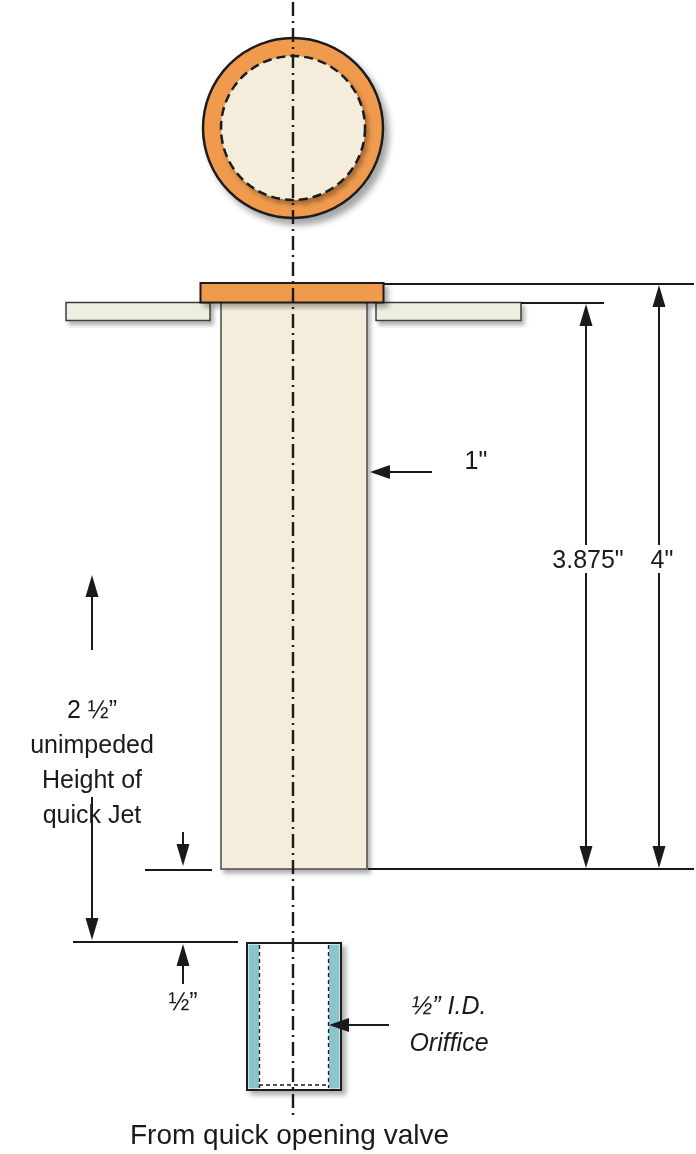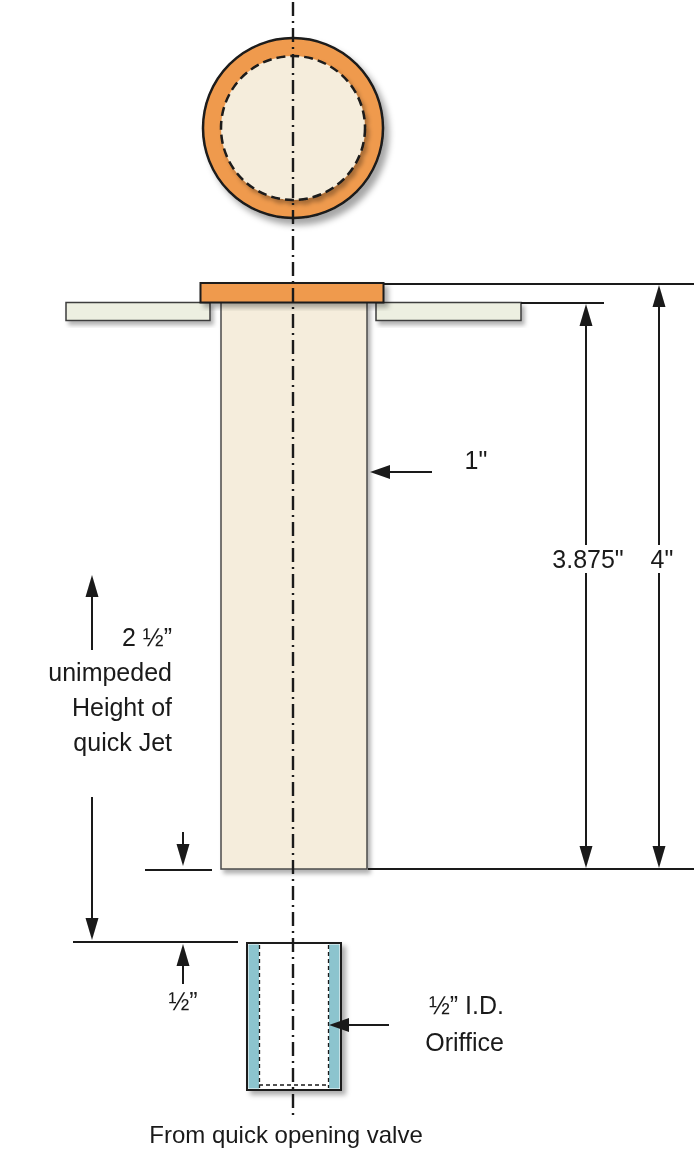--- a/index.html
+++ b/index.html
@@ -16,22 +16,22 @@
     color:#1a1a1a;
     font-family:"Liberation Sans", sans-serif;
     font-size:25px;
     line-height:34px;
     text-align:center;
     white-space:nowrap;
   }
   .lbl span{display:block;}
   .dimlbl{background:#ffffff;padding:0 2px;line-height:28px;}
   .jet{line-height:35px;}
-  .orifice-lbl{text-align:right;line-height:37px;}
-  .caption{font-size:24px;}
+  .orifice-lbl{text-align:center;line-height:37px;font-style:italic;}
+  .caption{font-size:28px;}
 </style>
 </head>
 <body>
 
 <div class="canvas">
 
   <svg width="696" height="1154" viewBox="0 0 696 1154">
     <defs>
       <filter id="shBig" x="-30%" y="-30%" width="170%" height="170%">
         <feDropShadow dx="5" dy="6" stdDeviation="3" flood-color="#000" flood-opacity="0.35"></feDropShadow>
@@ -120,21 +120,21 @@
   </svg>
 
   <div class="lbl" style="left:420px;top:443px;width:112px;">
     <span>1"</span>
   </div>
 
   <div class="lbl dimlbl" style="left:547px;top:545px;width:78px;">3.875"</div>
 
   <div class="lbl dimlbl" style="left:637px;top:545px;width:46px;">4"</div>
 
-  <div class="lbl jet" style="left:12px;top:620px;width:160px;text-align:right;">
+  <div class="lbl jet" style="left:12px;top:692px;width:160px;">
     <span>2 ½”</span>
     <span>unimpeded</span>
     <span>Height of</span>
     <span>quick Jet</span>
   </div>
 
   <div class="lbl" style="left:157px;top:984px;width:52px;">½”</div>
 
   <div class="lbl orifice-lbl" style="left:394px;top:987px;width:110px;">
     <span>½” I.D.</span>

